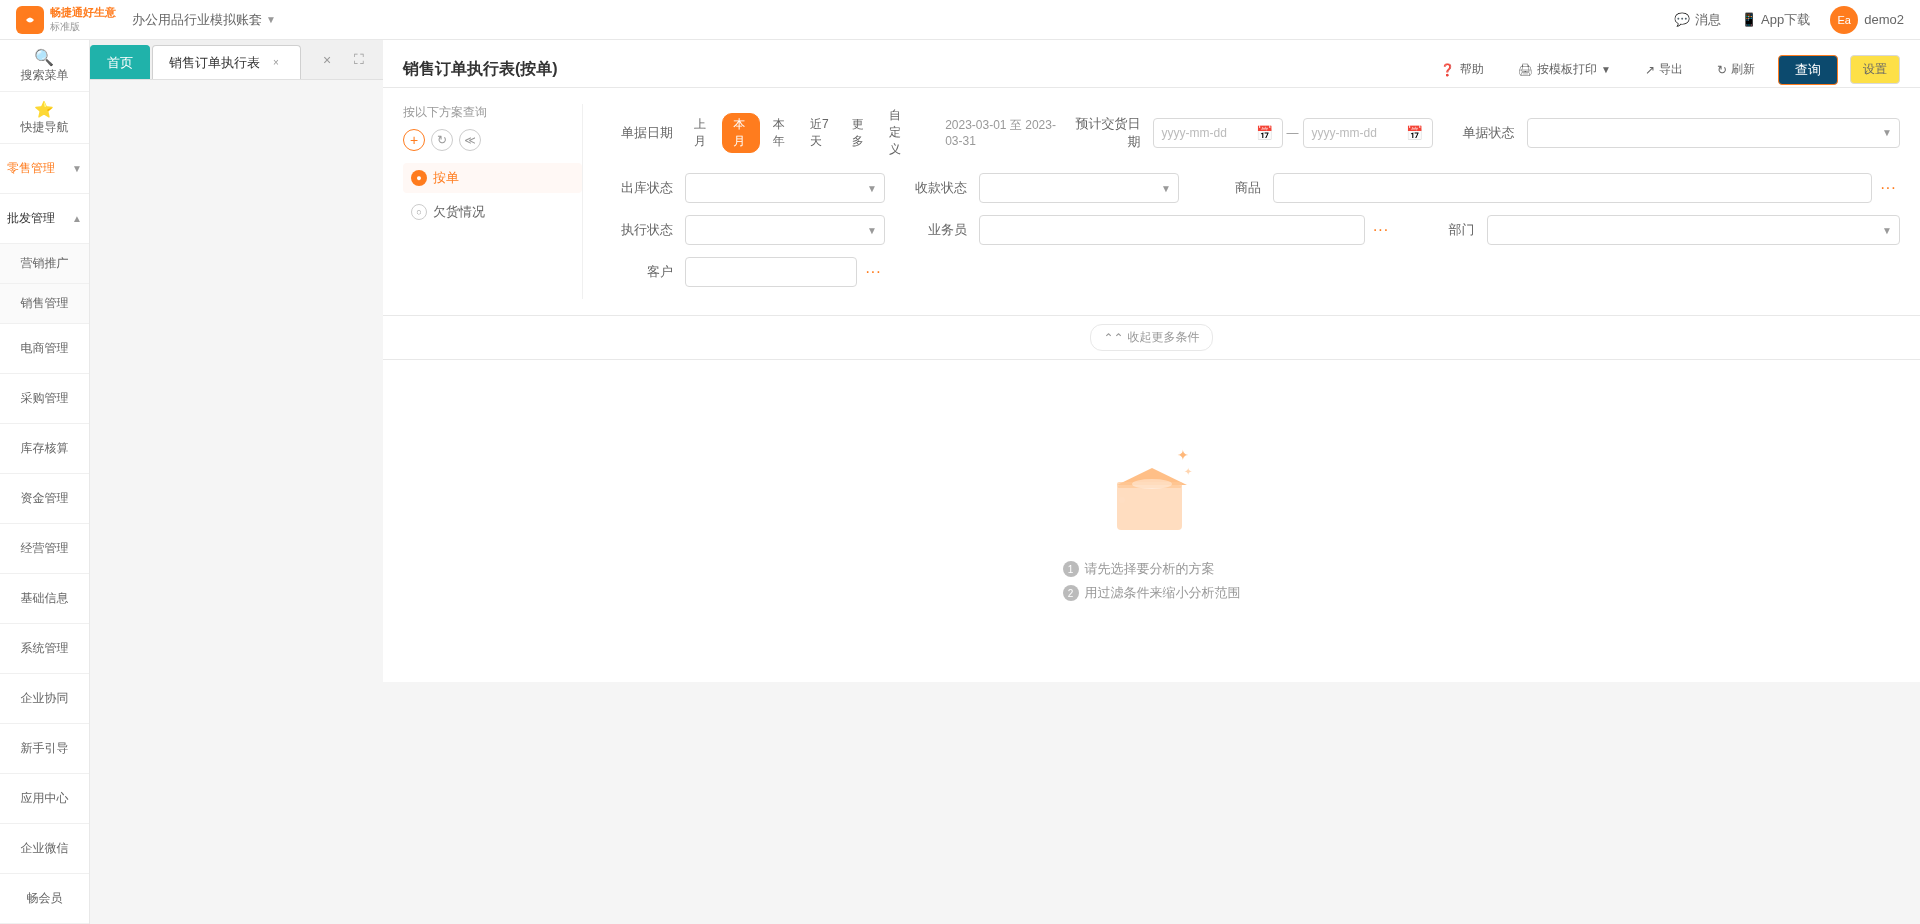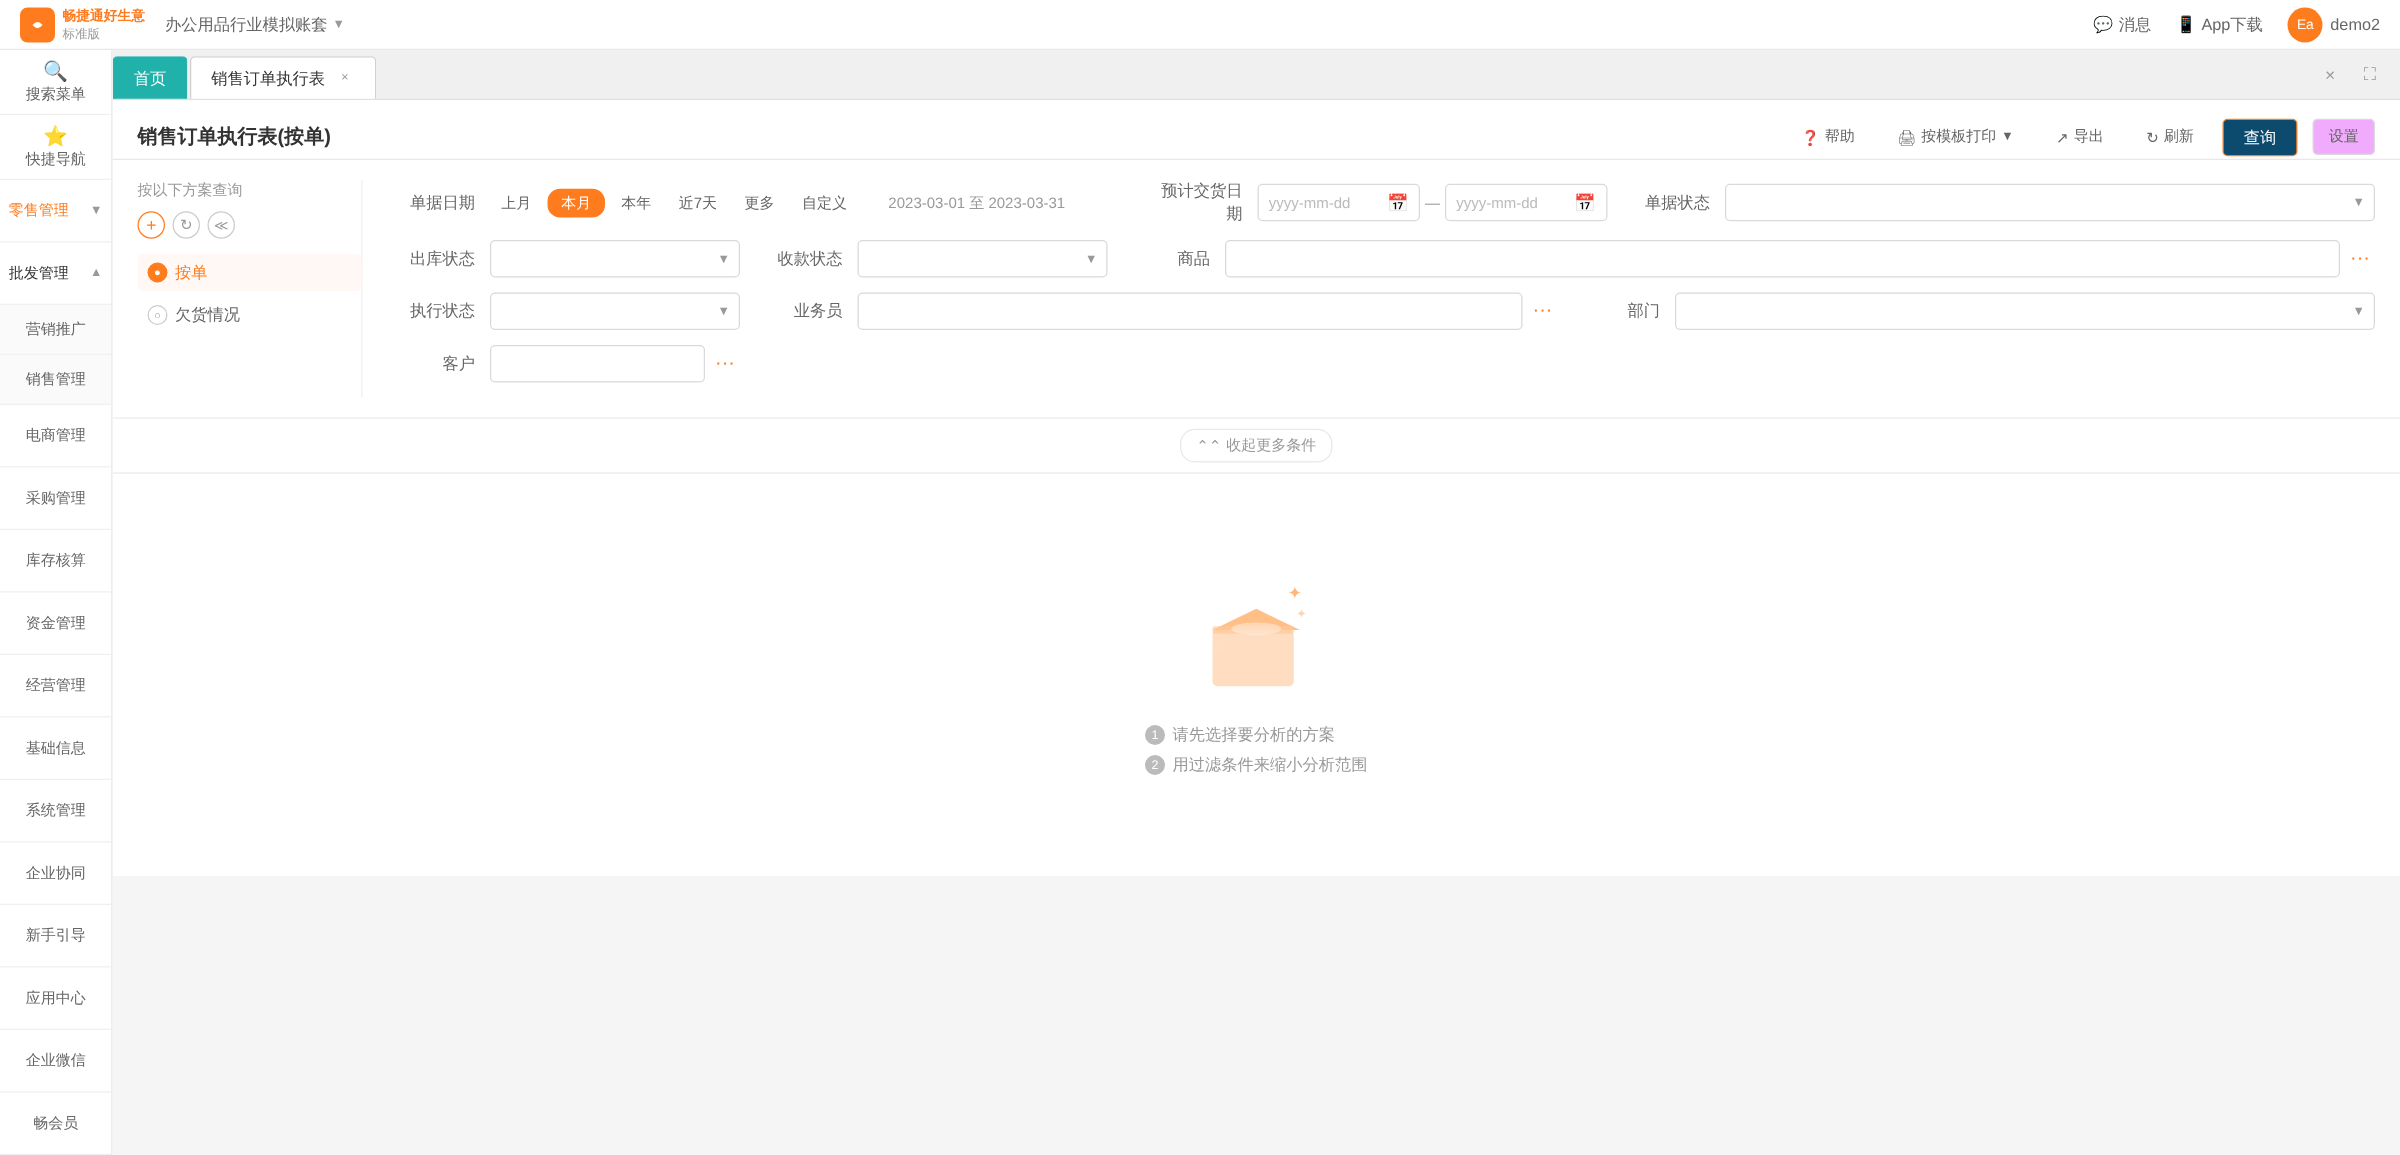--- a/index.html
+++ b/index.html
@@ -129,21 +129,21 @@
       background: #fafafa;
       border-bottom: 1px solid #f0f0f0;
       min-height: 40px;
     }
     .arrow-icon { font-size: 10px; color: #999; }
 
     
     .content-area {
       flex: 1;
       display: flex;
-      flex-direction: column;
+      flex-direction: row;
       overflow: hidden;
     }
 
     
     .tab-bar {
       height: 40px;
       background: #f0f0f0;
       display: flex;
       align-items: end;
       padding: 0 0;
@@ -249,21 +249,21 @@
       background: #0c4a6e;
       color: #fff;
       border: 1px solid #ff7c1e;
       padding: 5px 16px;
       border-radius: 4px;
       cursor: pointer;
       font-size: 13px;
       font-weight: 500;
     }
     .header-btn-secondary {
-      background: #f0abfc;
+      background: #fde047;
       color: #666;
       border: 1px solid #d9d9d9;
       padding: 5px 12px;
       border-radius: 4px;
       cursor: pointer;
       font-size: 12px;
     }
 
     
     .filter-section {

